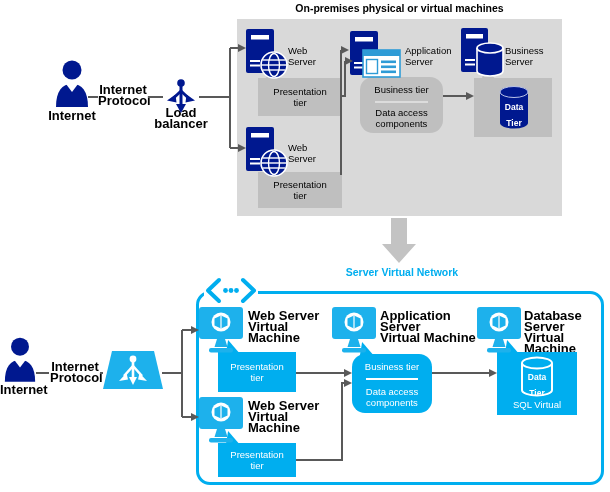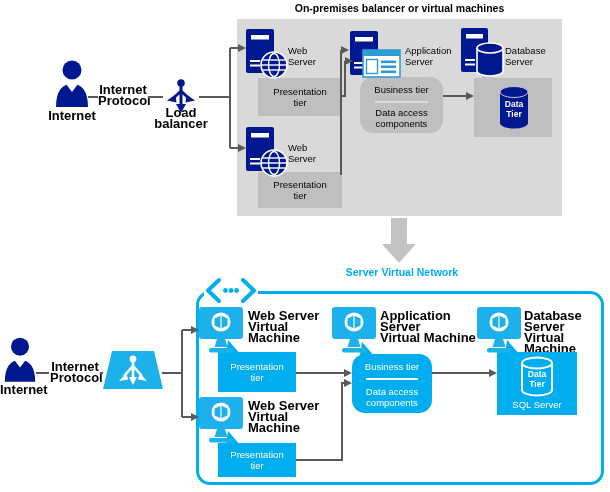--- a/index.html
+++ b/index.html
@@ -18,30 +18,30 @@
   .tail{width:14px;height:13px;clip-path:polygon(15% 0,95% 100%,0 100%);z-index:2;}
   .tail-gray{background:#BFBFBF;}
   .tail-cyan{background:#00AEEF;}
   .stack{display:flex;flex-direction:column;z-index:2;border-radius:13px;}
   .row1g{flex:0 0 24px;display:flex;align-items:center;justify-content:center;font-size:9.5px;}
   .row2g{flex:1;display:flex;align-items:center;justify-content:center;font-size:9.5px;
          line-height:11px;white-space:pre-line;text-align:center;border-top:2px solid #DCDCDC;}
   .row2c{border-top:2px solid #fff;color:#fff;}
   .vnet{border:3px solid #00AEEF;border-radius:14px;box-sizing:border-box;z-index:0;}
   .cyl-txt{position:absolute;width:100%;text-align:center;color:#fff;font-size:8.5px;
-           line-height:10px;white-space:pre-line;font-weight:bold;}
+           line-height:16px;white-space:pre-line;font-weight:bold;}
   svg{display:block;}
   .z3{z-index:3;}
 </style>
 </head>
 <body>
 
 <div id="canvas">
 
-  <div class="abs title" style="left:237px;top:2px;width:325px;">On-premises balancer or virtual machines</div>
+  <div class="abs title" style="left:237px;top:2px;width:325px;">On-premises physical or virtual machines</div>
 
   <div class="abs panel" style="left:237px;top:19px;width:325px;height:197px;"></div>
 
   <svg class="abs" style="left:0;top:0;z-index:4;pointer-events:none;" width="610" height="492" viewBox="0 0 610 492">
     <g stroke="#595959" stroke-width="2" fill="none">
       <path d="M88,97 H98"></path>
         <path d="M148,97 H163"></path>
         <path d="M199,97 H230"></path>
       <path d="M230,48 V148"></path>
         <path d="M230,48 H238"></path>
@@ -173,21 +173,21 @@
   <div class="abs z3" style="left:461px;top:28px;">
     <svg width="46" height="52" viewBox="0 0 46 52">
       <rect x="0" y="0" width="27" height="44" rx="2" fill="#00188F"></rect>
       <rect x="5" y="6" width="17" height="4.5" fill="#fff"></rect>
       <rect x="4" y="31" width="10" height="2" fill="#fff"></rect>
       <rect x="4" y="35.5" width="10" height="2" fill="#fff"></rect>
       <path d="M16,20 V43 A13,5 0 0 0 42,43 V20" fill="#00188F" stroke="#fff" stroke-width="1.6"></path>
       <ellipse cx="29" cy="20" rx="13" ry="5" fill="#00188F" stroke="#fff" stroke-width="1.6"></ellipse>
     </svg>
   </div>
-  <div class="abs lbl" style="left:505px;top:45px;width:54px;">Database
+  <div class="abs lbl" style="left:505px;top:45px;width:54px;">Business
 Server</div>
   <div class="abs tail tail-gray" style="left:482px;top:66px;"></div>
   <div class="abs callout" style="left:474px;top:78px;width:78px;height:59px;"></div>
   <div class="abs z3" style="left:498px;top:85px;width:32px;height:46px;">
     <svg width="32" height="46" viewBox="0 0 32 46">
       <path d="M2,7 V38 A14,5.5 0 0 0 30,38 V7" fill="#00188F"></path>
       <ellipse cx="16" cy="7" rx="14" ry="5.5" fill="#00188F" stroke="#B9C2E8" stroke-width="1"></ellipse>
     </svg>
     <span class="cyl-txt" style="top:14px;">Data
 Tier</span>
@@ -311,15 +311,15 @@
   <div class="abs tail tail-cyan" style="left:505px;top:340px;"></div>
   <div class="abs callout-cyan" style="left:497px;top:352px;width:80px;height:63px;"></div>
   <div class="abs z3" style="left:520px;top:356px;width:34px;height:42px;">
     <svg width="34" height="42" viewBox="0 0 34 42">
       <path d="M2,7 V34 A15,5.5 0 0 0 32,34 V7" fill="#00AEEF" stroke="#fff" stroke-width="2"></path>
       <ellipse cx="17" cy="7" rx="15" ry="5.5" fill="#00AEEF" stroke="#fff" stroke-width="2"></ellipse>
     </svg>
     <span class="cyl-txt" style="top:13px;">Data
 Tier</span>
   </div>
-  <div class="abs" style="left:497px;top:399px;width:80px;text-align:center;color:#fff;font-size:9.5px;z-index:3;">SQL Server</div>
+  <div class="abs" style="left:497px;top:399px;width:80px;text-align:center;color:#fff;font-size:9.5px;z-index:3;">SQL Virtual</div>
 
 </div>
 
 </body></html>

